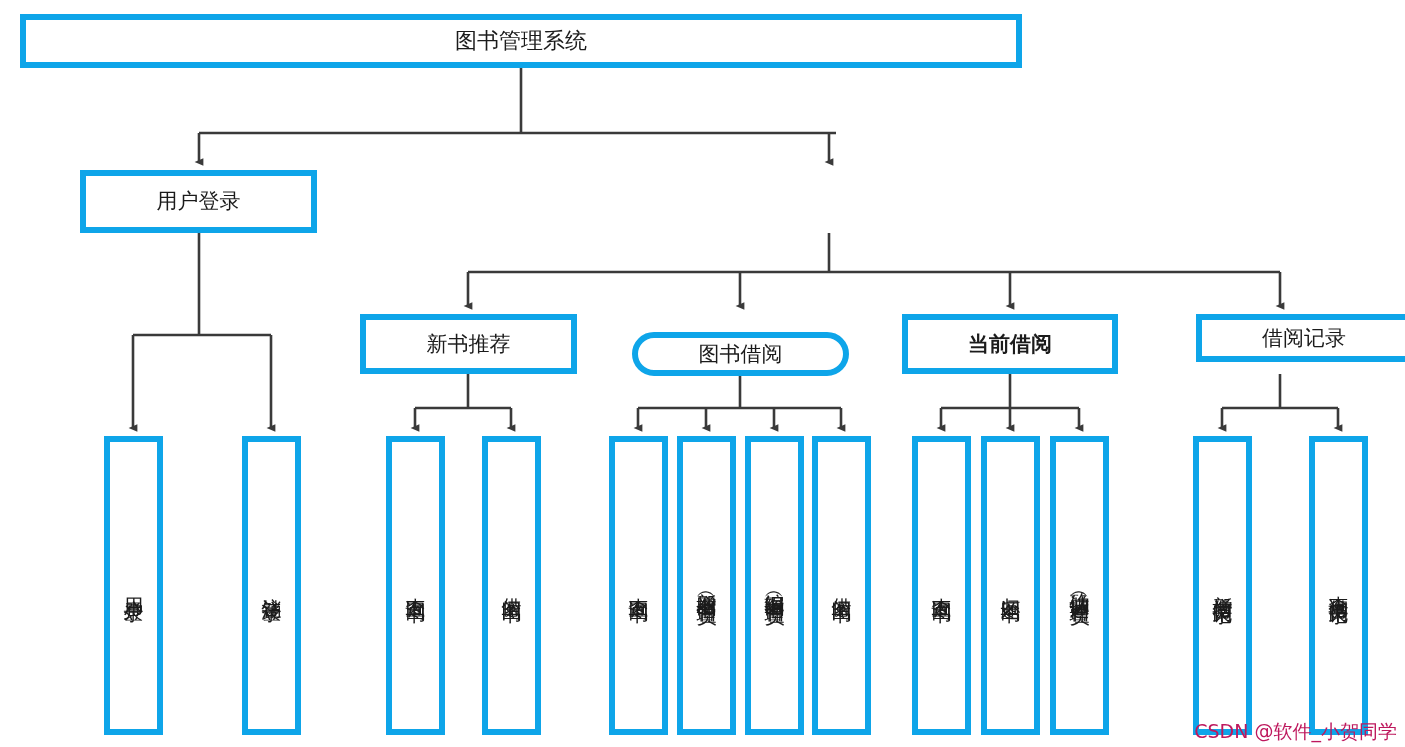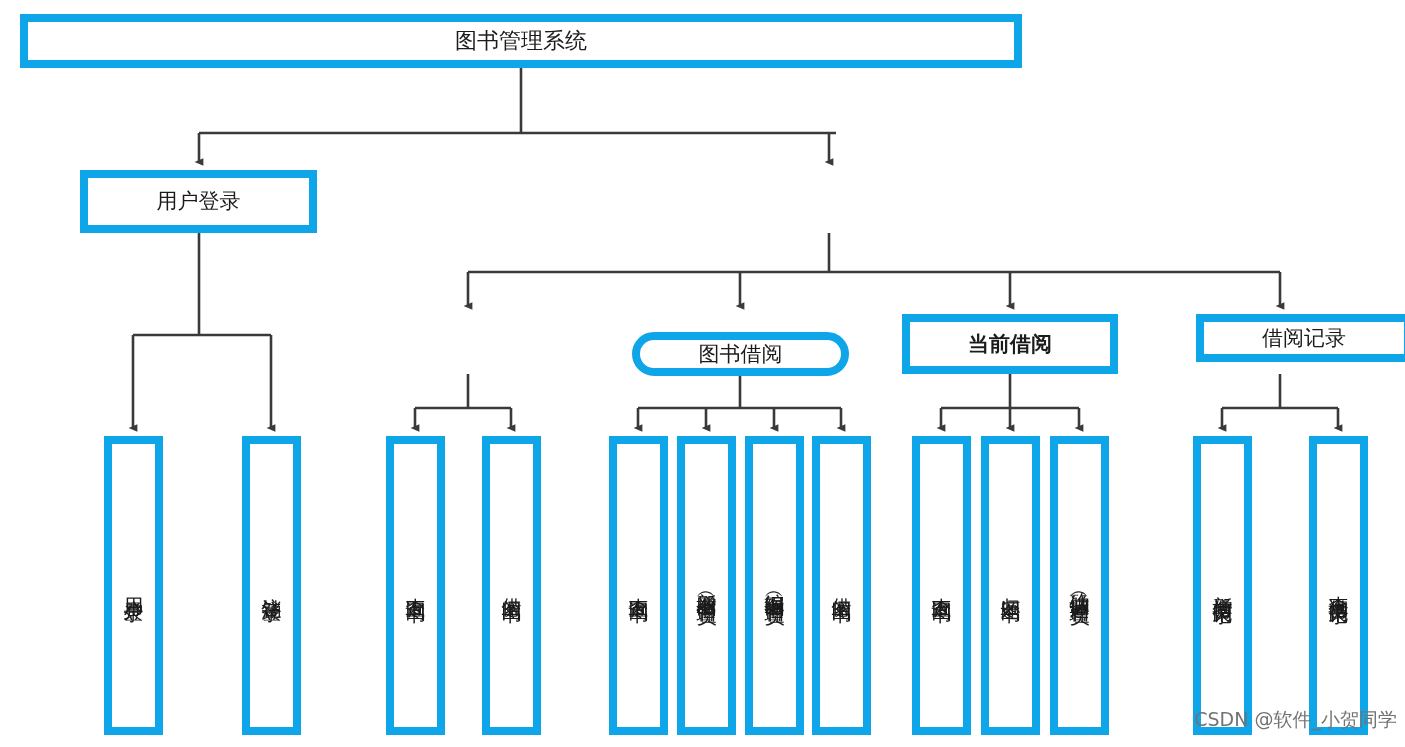--- a/index.html
+++ b/index.html
@@ -11,21 +11,21 @@
     overflow:hidden;
     position:relative;
   }
   #diagram{
     position:absolute;left:0;top:0;width:1405px;height:747px;
   }
   .node{
     position:absolute;
     box-sizing:border-box;
     background:#ffffff;
-    border:8px solid #0ea5e9;
+    border:6px solid #0ea5e9;
     display:flex;
     align-items:center;
     justify-content:center;
     color:#1b1b1b;
     text-align:center;
     line-height:1.25;
     z-index:5;
   }
   .node.root{font-size:22px;}
   .node.lvl1{font-size:21px;}
@@ -45,23 +45,23 @@
     white-space:nowrap;
     display:block;
   }
   svg.wires{
     position:absolute;left:0;top:0;width:1405px;height:747px;
     pointer-events:none;
     z-index:1;
   }
   .watermark{
     position:absolute;
-    right:8px;bottom:14px;
+    right:8px;bottom:2px;
     font-size:19px;
-    color:#737373;
+    color:#be185d;
     white-space:nowrap;
     z-index:9;
     font-family:"DejaVu Sans","Liberation Sans",sans-serif;
   }
 </style>
 </head>
 <body>
 
 <div id="diagram">
 
@@ -116,20 +116,23 @@
   </svg>
 
   <div class="node root" style="left:20px;top:14px;width:1002px;height:54px;">
     <span>图书管理系统</span>
   </div>
 
   <div class="node lvl1" style="left:80px;top:170px;width:237px;height:63px;">
     <span>用户登录</span>
   </div>
 
+  <div class="node lvl2" style="left:360px;top:314px;width:217px;height:60px;">
+    <span>新书推荐</span>
+  </div>
   <div class="node lvl2" style="left:632px;top:332px;width:217px;height:44px;border-radius:26px;">
     <span>图书借阅</span>
   </div>
   <div class="node lvl2" style="left:902px;top:314px;width:216px;height:60px;font-weight:bold;">
     <span>当前借阅</span>
   </div>
   <div class="node lvl2" style="left:1196px;top:314px;width:216px;height:48px;">
     <span>借阅记录</span>
   </div>
 

